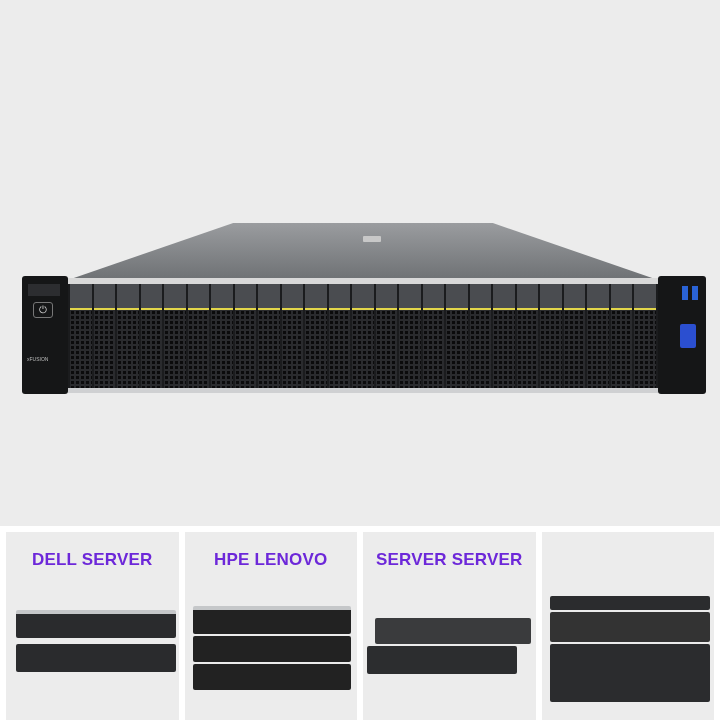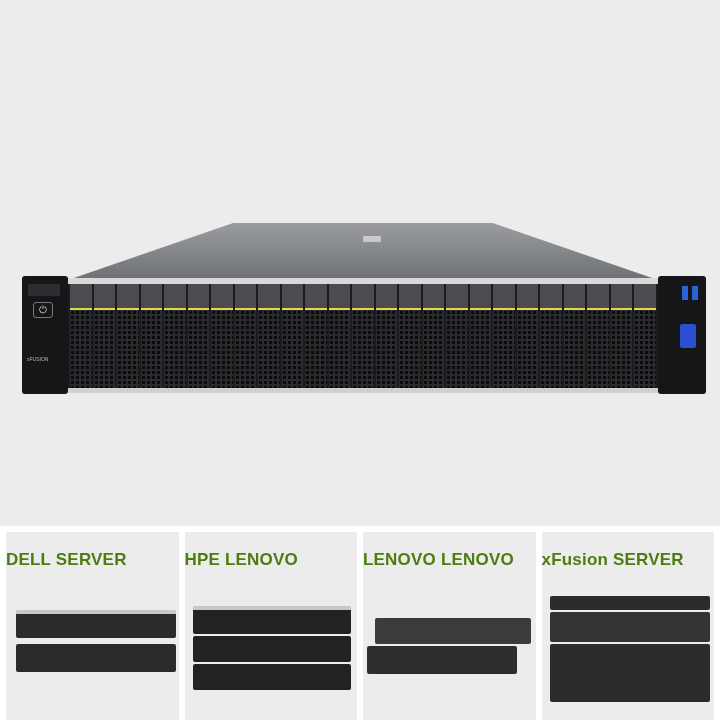--- a/index.html
+++ b/index.html
@@ -15,21 +15,21 @@
 .ear-l{position:absolute;left:22px;top:276px;width:46px;height:118px;background:#151617;border-radius:3px}
 .ear-r{position:absolute;left:658px;top:276px;width:48px;height:118px;background:#151617;border-radius:3px}
 .led{position:absolute;left:6px;top:8px;width:32px;height:12px;background:#2c2d30}
 .pwr{position:absolute;left:11px;top:26px;width:20px;height:16px;border:1px solid #777;border-radius:3px;color:#ccc;font-size:10px;text-align:center;line-height:14px}
 .brand{position:absolute;left:5px;top:80px;color:#bbb;font-size:5px}
 .usb{position:absolute;top:10px;width:6px;height:14px;background:#2a63d6}
 .vga{position:absolute;left:22px;top:48px;width:16px;height:24px;background:#2b4fd0;border-radius:2px}
 .bottom{position:absolute;left:68px;top:388px;width:590px;height:5px;background:#cfd0d2}
 .row{position:absolute;left:0;top:526px;width:720px;height:194px;background:#fff;display:flex;gap:6px;padding:6px 6px 0}
 .card{flex:1;background:#ececec;position:relative}
-.card h2{font-size:17px;font-weight:bold;color:#4d7c0f;text-align:left;margin-top:18px;letter-spacing:.2px}
+.card h2{font-size:17px;font-weight:bold;color:#6d28d9;text-align:center;margin-top:18px;letter-spacing:.2px}
 .unit{position:absolute;border-radius:2px}
 </style>
 </head>
 <body>
 
 <div class="hero">
   <div class="top"></div>
   <div class="lid-logo"></div>
   <div class="strip"></div>
   <div class="front" id="bays">
@@ -78,23 +78,22 @@
     <div class="unit" style="left:10px;top:78px;width:160px;height:28px;background:#2a2b2d;border-top:4px solid #c5c7c9"></div>
     <div class="unit" style="left:10px;top:112px;width:160px;height:28px;background:#2a2b2d"></div>
   </div>
   <div class="card">
     <h2>HPE LENOVO</h2>
     <div class="unit" style="left:8px;top:74px;width:158px;height:28px;background:#222;border-top:4px solid #c5c7c9"></div>
     <div class="unit" style="left:8px;top:104px;width:158px;height:26px;background:#222"></div>
     <div class="unit" style="left:8px;top:132px;width:158px;height:26px;background:#222"></div>
   </div>
   <div class="card">
-    <h2>LENOVO LENOVO</h2>
+    <h2>SERVER SERVER</h2>
     <div class="unit" style="left:12px;top:86px;width:156px;height:26px;background:#3a3b3d"></div>
     <div class="unit" style="left:4px;top:114px;width:150px;height:28px;background:#2c2d2f"></div>
   </div>
   <div class="card">
-    <h2>xFusion SERVER</h2>
     <div class="unit" style="left:8px;top:64px;width:160px;height:14px;background:#2b2c2e"></div>
     <div class="unit" style="left:8px;top:80px;width:160px;height:30px;background:#333"></div>
     <div class="unit" style="left:8px;top:112px;width:160px;height:58px;background:#2b2c2e"></div>
   </div>
 </div>
 
 </body></html>

